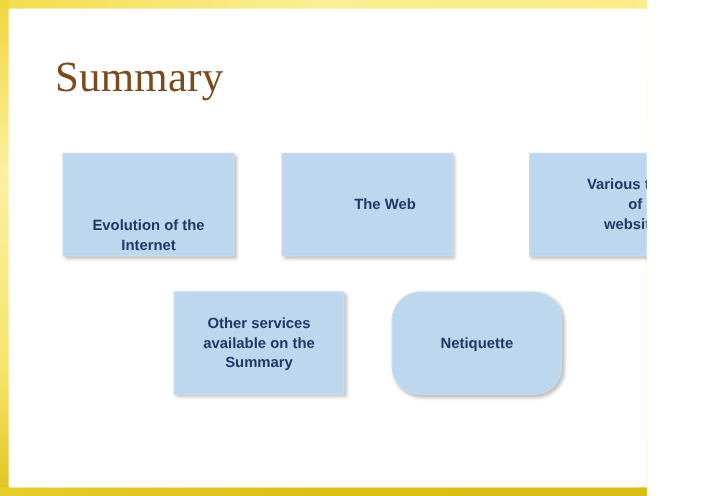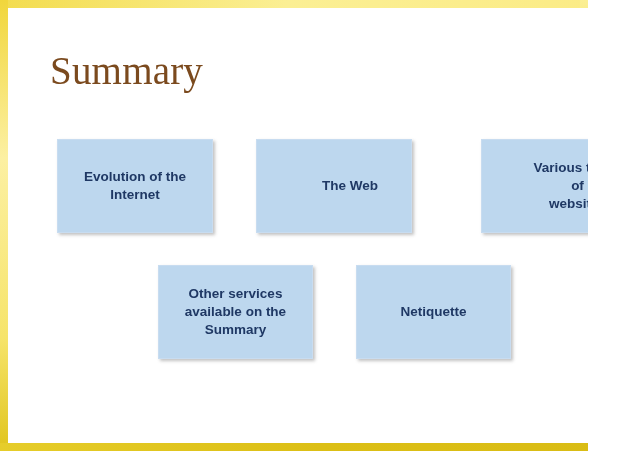--- a/index.html
+++ b/index.html
@@ -80,26 +80,26 @@
     font-family: "Liberation Sans", sans-serif;
     font-weight: bold;
     font-size: 13.5px;
     line-height: 18px;
     color: #1f3864;
     padding: 0 10px;
     white-space: pre-line;
   }
 
   
-  .node-evolution    { left: 49px;  top: 131px; width: 156px; height: 94px; }
+  .node-evolution    { left: 49px;  top: 131px; width: 156px; height: 94px; align-items: flex-end; }
   .node-web          { left: 248px; top: 131px; width: 156px; height: 94px; padding-left: 32px; }
   .node-websites     { left: 473px; top: 131px; width: 156px; height: 94px; padding-left: 37px; }
   
   .node-otherservices{ left: 150px; top: 257px; width: 155px; height: 94px; }
-  .node-netiquette   { left: 348px; top: 257px; width: 155px; height: 94px; }
+  .node-netiquette   { left: 348px; top: 257px; width: 155px; height: 94px; border-radius: 26px; }
 </style>
 </head>
 <body>
 
 <div class="slide">
 
   <div class="frame-edge frame-top"></div>
   <div class="frame-edge frame-left"></div>
   <div class="frame-edge frame-right"></div>
   <div class="frame-edge frame-bottom"></div>

